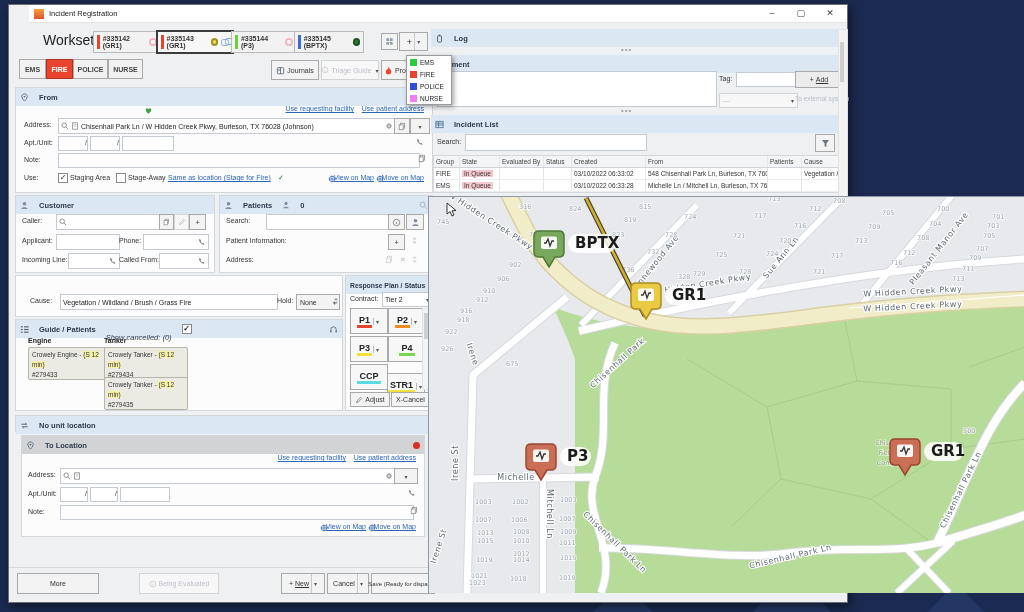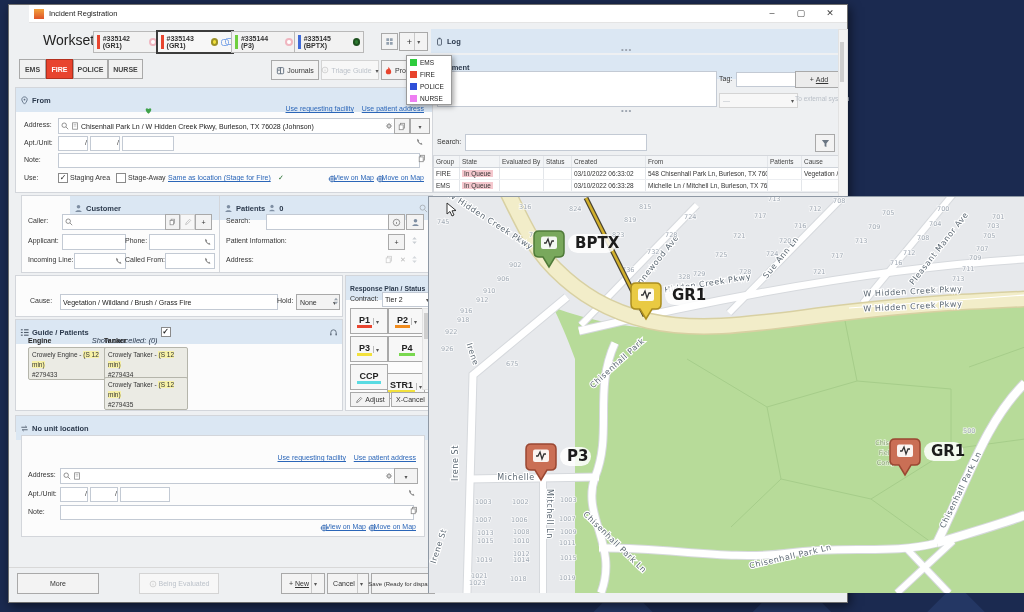--- a/index.html
+++ b/index.html
@@ -8,22 +8,22 @@
   .chev{position:absolute;transform:rotate(45deg);background:#243764;}
   
   .win{position:absolute;left:8px;top:4px;width:838px;height:597px;background:#eef0f2;
        border:1px solid #6e6e6e;box-shadow:2px 3px 10px rgba(0,0,0,.55);}
   .titlebar{position:absolute;left:0;top:0;right:0;height:17px;background:#fff;display:flex;
        align-items:center;padding:0 5px;gap:5px;border-bottom:1px solid #e4e4e4;margin-left:20px;}
   .tb-ico{width:10px;height:10px;background:linear-gradient(#f2a23c,#de5329);flex:0 0 auto;}
   .tb-title{font-size:7.5px;color:#222;flex:1;}
   .tb-btn{width:24px;height:14px;text-align:center;font-size:9px;color:#444;line-height:13px;}
   .panel{position:absolute;background:#fcfcfc;border:1px solid #d3d6db;}
-  .phdr{height:24px;background:#dbe7f3;color:#2c3a4d;font-size:7.5px;line-height:13px;
-        padding:0 4px;display:flex;align-items:center;gap:3px;font-weight:bold;}
+  .phdr{height:18px;background:#dbe7f3;color:#2c3a4d;font-size:7.5px;line-height:13px;
+        padding:0 4px;display:flex;align-items:center;gap:10px;font-weight:bold;}
   .phdr.gray{background:#d2d3d4;}
   .phdr .sp{flex:1;}
   .lbl{position:absolute;font-size:7px;color:#333;white-space:nowrap;}
   .inp{position:absolute;background:#fff;border:1px solid #c3cad4;font-size:7px;color:#222;
        display:flex;align-items:center;padding:0 2px;gap:2px;overflow:hidden;white-space:nowrap;}
   .inp .sp{flex:1;}
   .sel{background:#f4f4f4;}
   .btn{position:absolute;background:#f3f3f3;border:1px solid #a9a9a9;font-size:7px;color:#333;
        display:flex;align-items:center;justify-content:center;gap:2px;white-space:nowrap;}
   .btn.dis{color:#bcc2ca;border-color:#d4d4d4;background:#f7f7f7;}
@@ -320,21 +320,21 @@
     <svg class="ic" width="8" height="8" viewBox="0 0 10 10" style="position:absolute;right:96px;top:87px;">
         <use href="#s-target"></use>
       </svg>
     <a class="link" style="position:absolute;right:58px;top:86px;">View on Map</a>
     <svg class="ic" width="8" height="8" viewBox="0 0 10 10" style="position:absolute;right:48px;top:87px;">
         <use href="#s-target"></use>
       </svg>
     <a class="link" style="position:absolute;right:8px;top:86px;">Move on Map</a>
   </div>
 
-  <div class="panel" style="left:12px;top:190px;width:198px;height:76px;padding-left:48px;">
+  <div class="panel" style="left:6px;top:190px;width:198px;height:76px;">
     <div class="phdr">
       <svg class="ic" width="9" height="9" viewBox="0 0 10 10">
           <use href="#s-person"></use>
         </svg>
       <span>Customer</span>
     </div>
     <span class="lbl" style="left:6px;top:21px;">Caller:</span>
     <div class="inp" style="left:40px;top:18px;width:100px;height:14px;">
       <svg class="ic" width="8" height="8" viewBox="0 0 10 10">
           <use href="#s-search"></use>
@@ -515,20 +515,28 @@
   <div class="panel" style="left:6px;top:410px;width:416px;height:15px;">
     <div class="phdr">
       <svg class="ic" width="9" height="9" viewBox="0 0 10 10">
           <use href="#s-transfer"></use>
         </svg>
       <span>No unit location</span>
     </div>
   </div>
 
   <div class="panel" style="left:12px;top:430px;width:402px;height:100px;">
+    <div class="phdr gray">
+      <svg class="ic" width="9" height="9" viewBox="0 0 10 10">
+          <use href="#s-pin"></use>
+        </svg>
+      <span>To Location</span>
+      <span class="sp"></span>
+      <span style="width:7px;height:7px;border-radius:50%;background:#d93025;display:inline-block;"></span>
+    </div>
     <a class="link" style="position:absolute;right:78px;top:18px;">Use requesting facility</a>
     <a class="link" style="position:absolute;right:8px;top:18px;">Use patient address</a>
     <span class="lbl" style="left:6px;top:35px;">Address:</span>
     <div class="inp" style="left:38px;top:32px;width:330px;height:14px;">
       <svg class="ic" width="8" height="8" viewBox="0 0 10 10">
           <use href="#s-search"></use>
         </svg>
       <svg class="ic" width="8" height="8" viewBox="0 0 10 10">
           <use href="#s-bldg"></use>
         </svg>
@@ -609,20 +617,26 @@
     <span>+</span>
     <span style="text-decoration:underline;">Add</span>
   </div>
   <div class="btn sel dis" style="left:710px;top:88px;width:71px;height:13px;justify-content:space-between;padding:0 3px;">
     <span>—</span>
     <span class="caret">▾</span>
   </div>
   <span class="lbl" style="left:786px;top:90px;color:#b9bfc7;font-size:6.5px;">To external system</span>
   <div class="dots" style="left:612px;top:101px;">•••</div>
 
+  <div class="phdr" style="position:absolute;left:422px;top:110px;width:408px;">
+    <svg class="ic" width="9" height="9" viewBox="0 0 10 10">
+        <use href="#s-table"></use>
+      </svg>
+    <span>Incident List</span>
+  </div>
   <span class="lbl" style="left:428px;top:133px;">Search:</span>
   <div class="inp" style="left:456px;top:129px;width:176px;height:15px;"></div>
   <div class="btn" style="left:806px;top:129px;width:18px;height:16px;">
     <svg class="ic" width="9" height="9" viewBox="0 0 10 10">
         <use href="#s-funnel"></use>
       </svg>
   </div>
   <div style="position:absolute;left:424px;top:150px;width:406px;border:1px solid #d4d7dc;background:#fff;">
     <div class="tblhead" id="ilHead">
         <div>Group</div>

